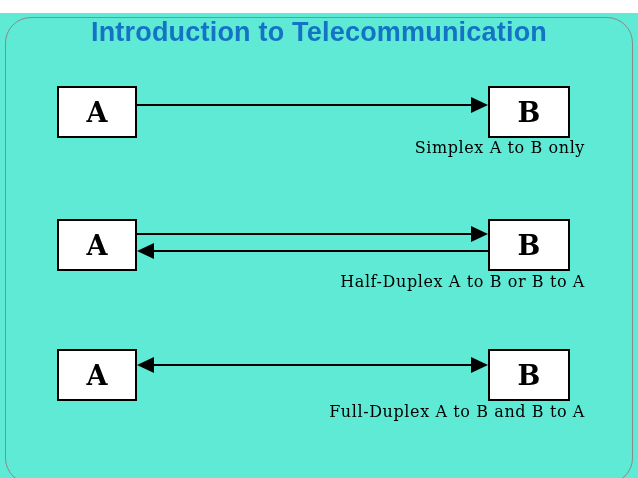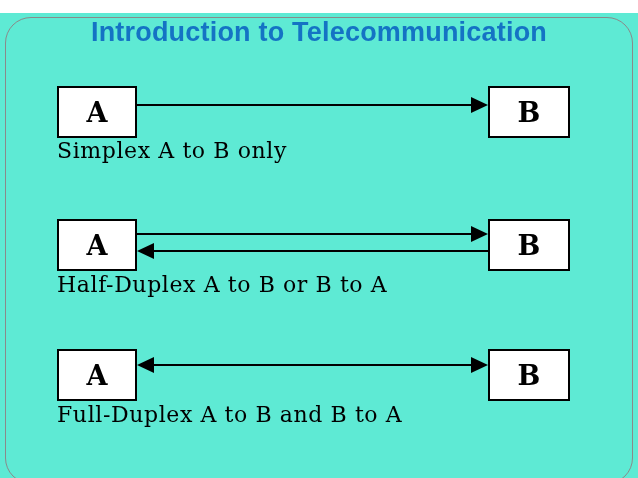--- a/index.html
+++ b/index.html
@@ -48,23 +48,23 @@
   .head {
     position:absolute;
     width:0; height:0;
     border-top:8px solid transparent;
     border-bottom:8px solid transparent;
   }
   .head-right { border-left:17px solid #000; }
   .head-left  { border-right:17px solid #000; }
   .caption {
     position:absolute;
-    left:57px; width:511px;
-    text-align:left;
-    font-size:22px;
+    left:74px; width:511px;
+    text-align:right;
+    font-size:16px;
     letter-spacing:0.6px;
     color:#000;
   }
   
   .r1-a { left:57px;  top:73px; }
   .r1-b { left:488px; top:73px; }
   .r1-line { left:137px; top:91px; width:334px; }
   .r1-head { left:471px; top:84px; }
   .r1-caption { top:125px; }
   

